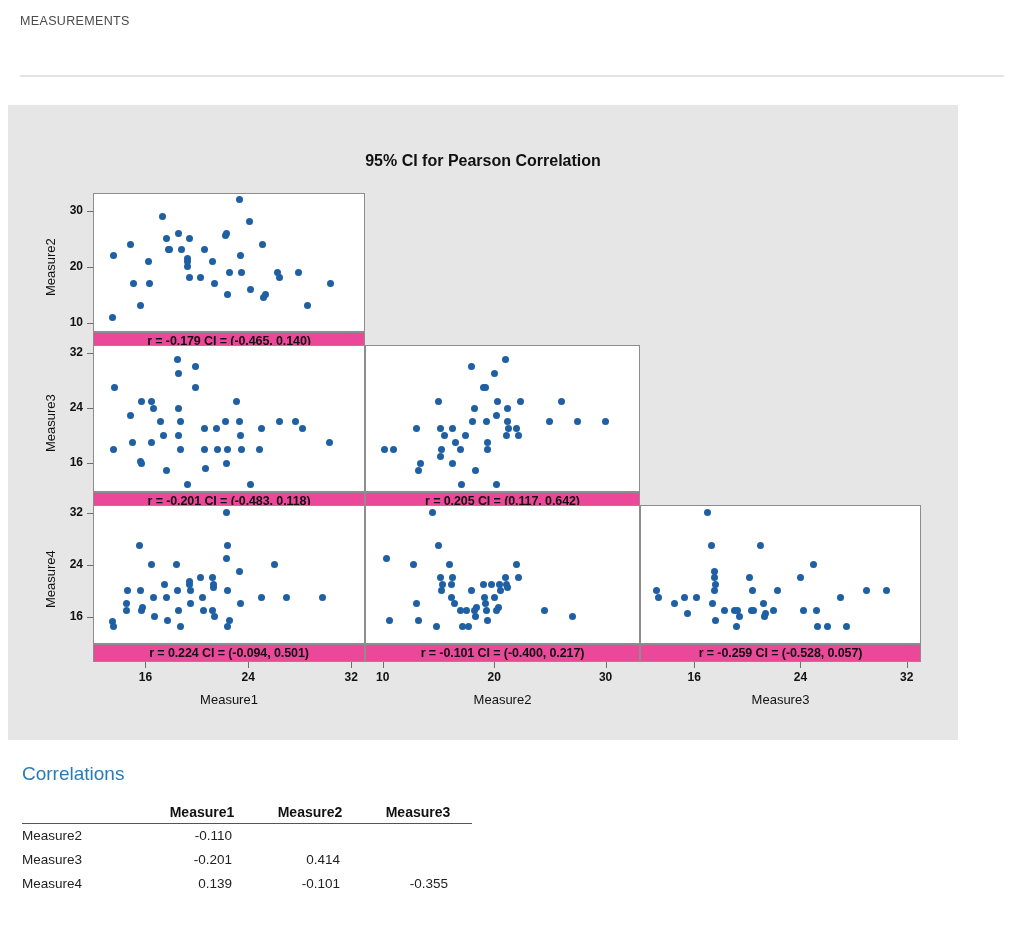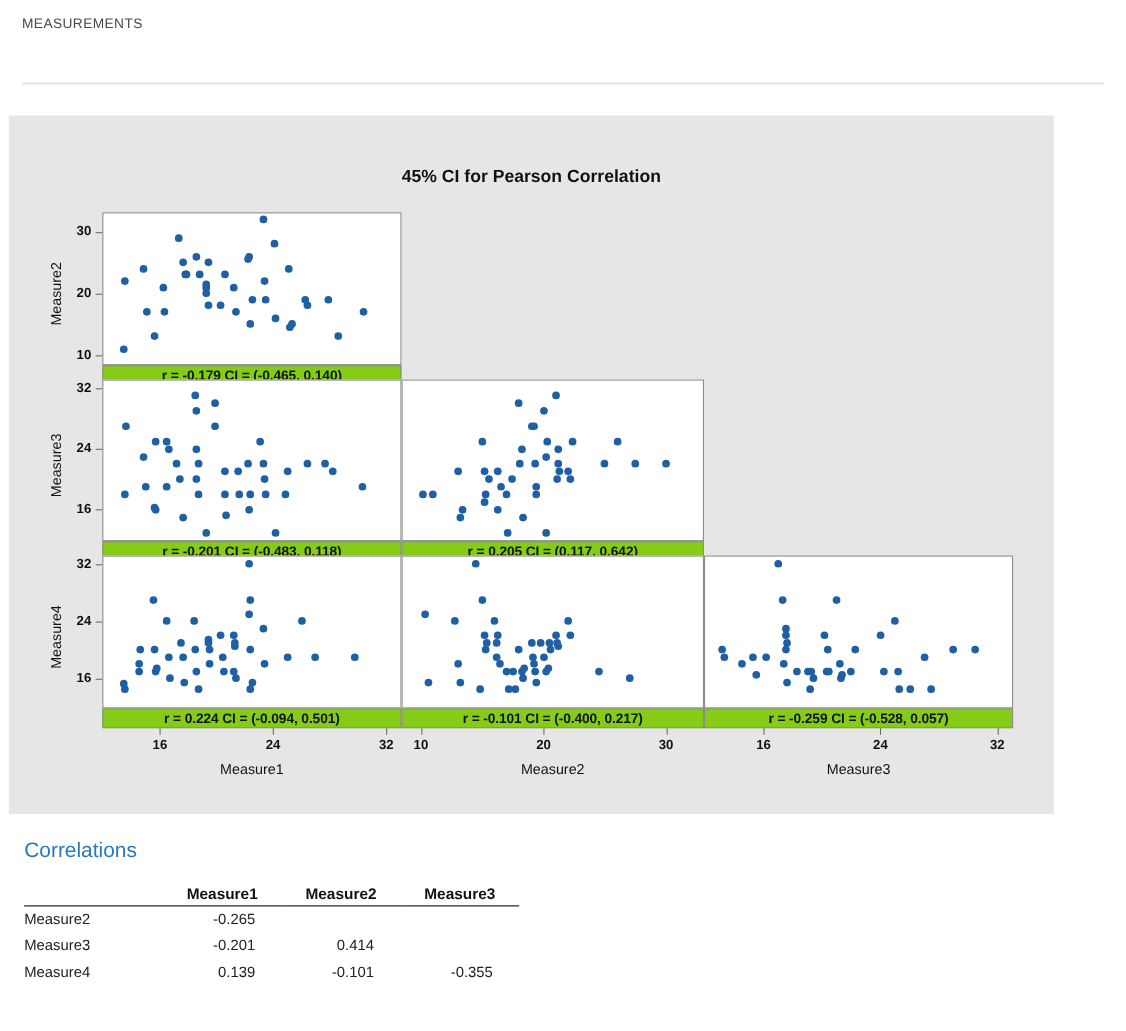--- a/index.html
+++ b/index.html
@@ -19,21 +19,21 @@
 
   
   #graph{position:absolute;left:8px;top:105px;width:950px;height:635px;background:#e6e6e6;}
   #chart-title{position:absolute;left:0;top:20px;width:950px;text-align:center;font-size:20px;font-weight:bold;color:#111;}
   #chart-subtitle{position:absolute;left:0;top:47px;width:950px;text-align:center;font-size:16px;font-weight:bold;color:#111;}
 
   
   .panel{position:absolute;background:#ffffff;border:1px solid #8d8d8d;box-sizing:border-box;}
   .plotarea{position:absolute;left:0;top:0;right:0;bottom:0;overflow:hidden;}
   .dot{position:absolute;width:7px;height:7px;margin-left:-3.5px;margin-top:-3.5px;border-radius:50%;background:#1f5fa4;}
-  .ciband{position:absolute;background:#84cc16;border:1px solid #8d8d8d;border-top:1px solid #8d8d8d;box-sizing:border-box;
+  .ciband{position:absolute;background:#ec4899;border:1px solid #8d8d8d;border-top:1px solid #8d8d8d;box-sizing:border-box;
           font-size:12.5px;font-weight:bold;color:#111;display:flex;align-items:center;justify-content:center;letter-spacing:-.1px;}
 
   
   .ylab{position:absolute;font-size:13px;color:#111;font-weight:normal;
         transform:rotate(-90deg);transform-origin:left top;white-space:nowrap;}
   .xlab{position:absolute;font-size:13px;color:#111;text-align:center;white-space:nowrap;}
   .ytick{position:absolute;font-size:12px;color:#111;font-weight:bold;text-align:right;white-space:nowrap;}
   .xtick{position:absolute;font-size:12px;color:#111;font-weight:bold;text-align:center;white-space:nowrap;}
   .tickmark{position:absolute;background:#6e6e6e;}
 
@@ -49,21 +49,21 @@
 </style>
 </head>
 <body>
 
 <div id="header">
   <div id="eyebrow">MEASUREMENTS</div>
   <div id="header-rule"></div>
 </div>
 
 <div id="graph">
-  <div id="chart-subtitle">45% CI for Pearson Correlation</div>
+  <div id="chart-subtitle">95% CI for Pearson Correlation</div>
   <div id="panels-root">
       <div class="panel" style="left: 85px; top: 88px; width: 272px; height: 139px;">
         <div class="plotarea">
           <div class="dot" style="left: 19.2857px; top: 61.5102px;"></div>
           <div class="dot" style="left: 36px; top: 50.3265px;"></div>
           <div class="dot" style="left: 39.8571px; top: 89.4694px;"></div>
           <div class="dot" style="left: 46.2857px; top: 111.837px;"></div>
           <div class="dot" style="left: 18px; top: 123.02px;"></div>
           <div class="dot" style="left: 54px; top: 67.102px;"></div>
           <div class="dot" style="left: 55.2857px; top: 89.4694px;"></div>
@@ -386,21 +386,21 @@
     <tr>
       <th class="blank rowname"></th>
       <th>Measure1</th>
       <th>Measure2</th>
       <th>Measure3</th>
     </tr>
   </thead>
   <tbody id="corr-body">
       <tr>
         <td class="rowname">Measure2</td>
-        <td class="num">-0.265</td>
+        <td class="num">-0.110</td>
         <td class="num"></td>
         <td class="num"></td>
       </tr>
       <tr>
         <td class="rowname">Measure3</td>
         <td class="num">-0.201</td>
         <td class="num">0.414</td>
         <td class="num"></td>
       </tr>
       <tr>

